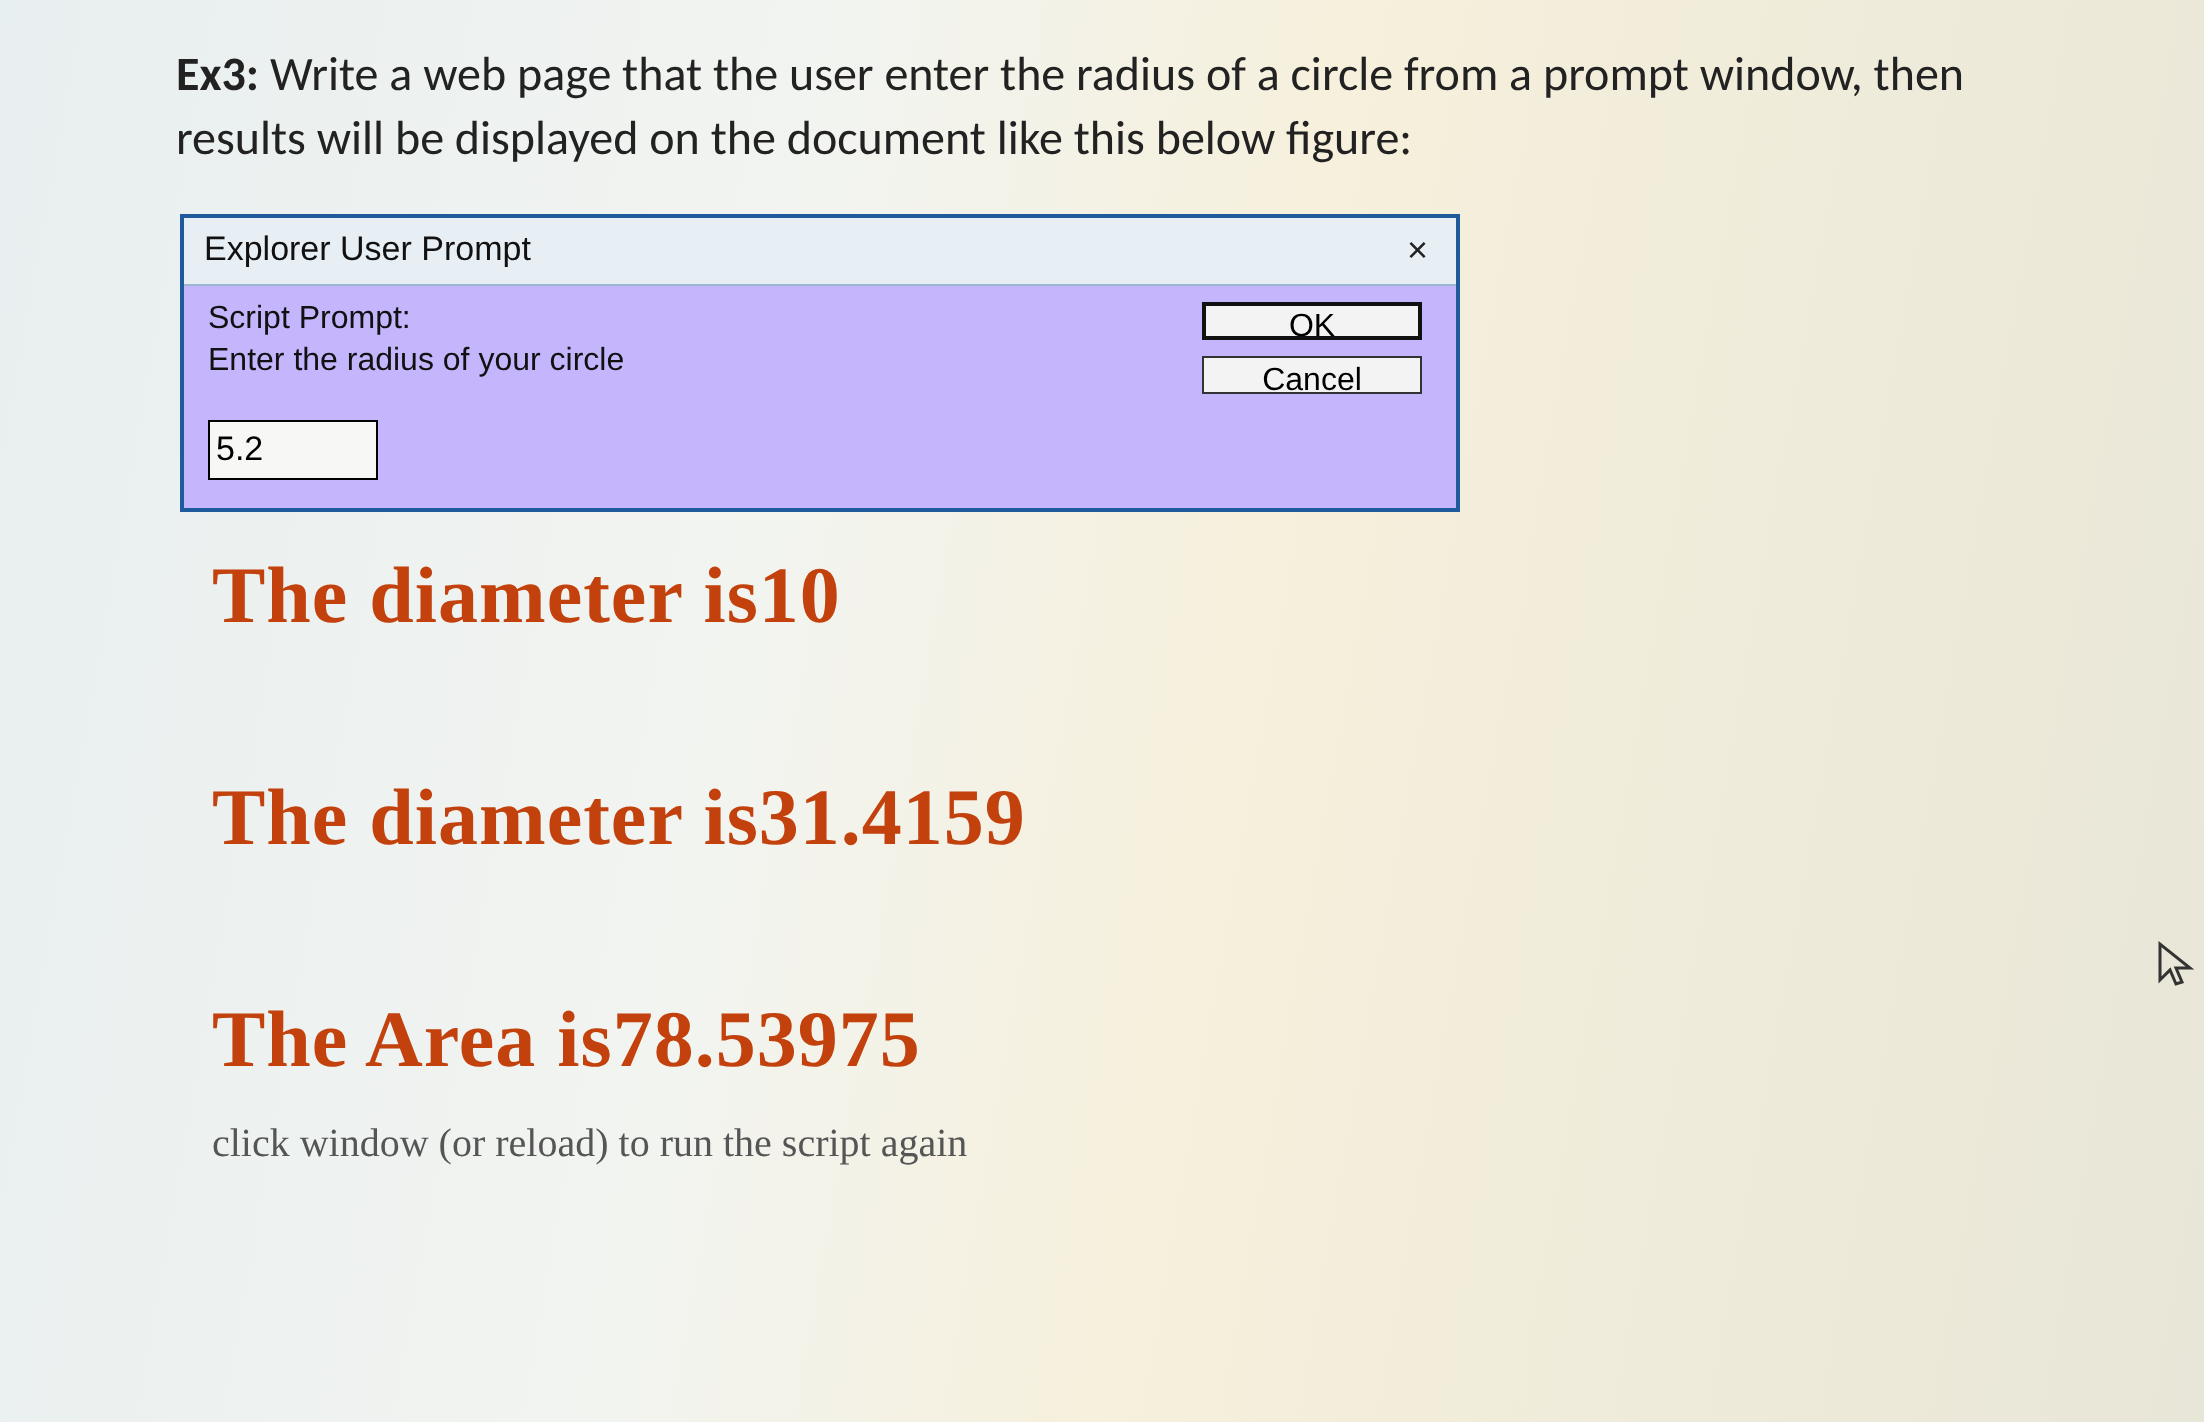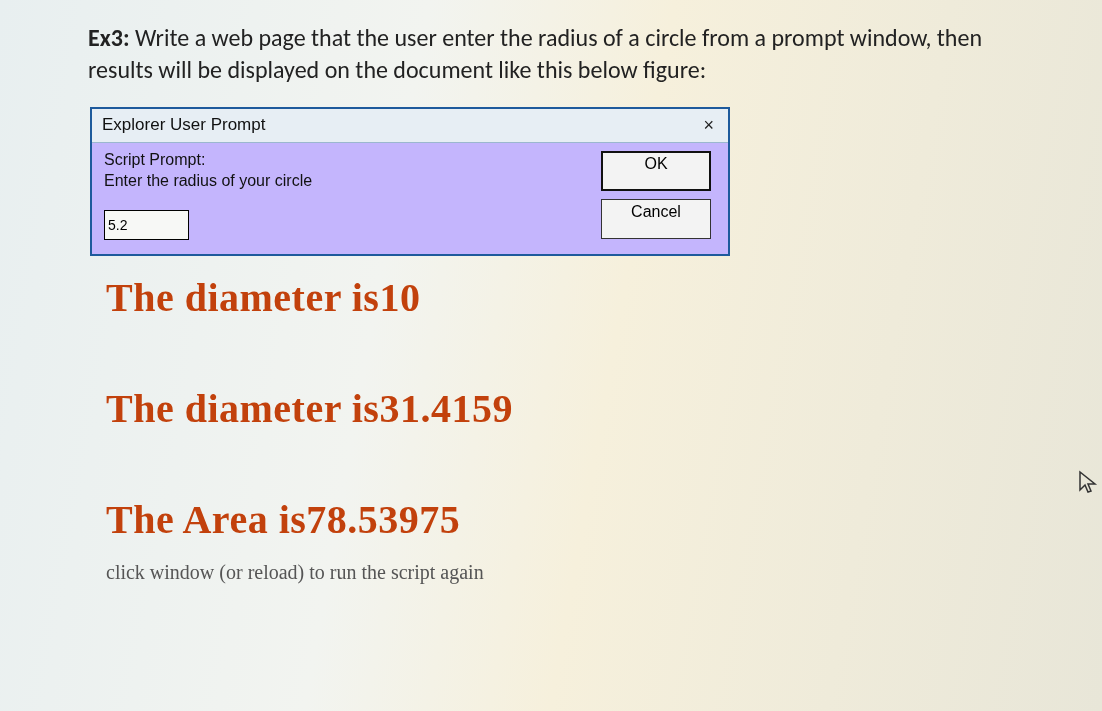--- a/index.html
+++ b/index.html
@@ -71,35 +71,35 @@
   }
   .input-wrap {
     margin-top: 2px;
   }
   .prompt-input {
     width: 85px;
     height: 16px;
     border: 1px solid #000;
     background: #f7f8f6;
     font-family: Tahoma, Verdana, sans-serif;
-    font-size: 14px;
+    font-size: 17px;
     padding: 14px 3px;
     box-sizing: border-box;
   }
   .dialog-right {
     width: 120px;
     display: flex;
     flex-direction: column;
     align-items: center;
     gap: 8px;
     padding-top: 0;
   }
   .dlg-btn {
     width: 110px;
-    height: 40px;
+    height: 19px;
     border: 1px solid #333;
     background: #f3f3f3;
     font-family: Tahoma, Verdana, sans-serif;
     font-size: 16px;
     color: #000;
     text-align: center;
     line-height: 24px;
     box-sizing: border-box;
   }
   .dlg-btn.ok {

